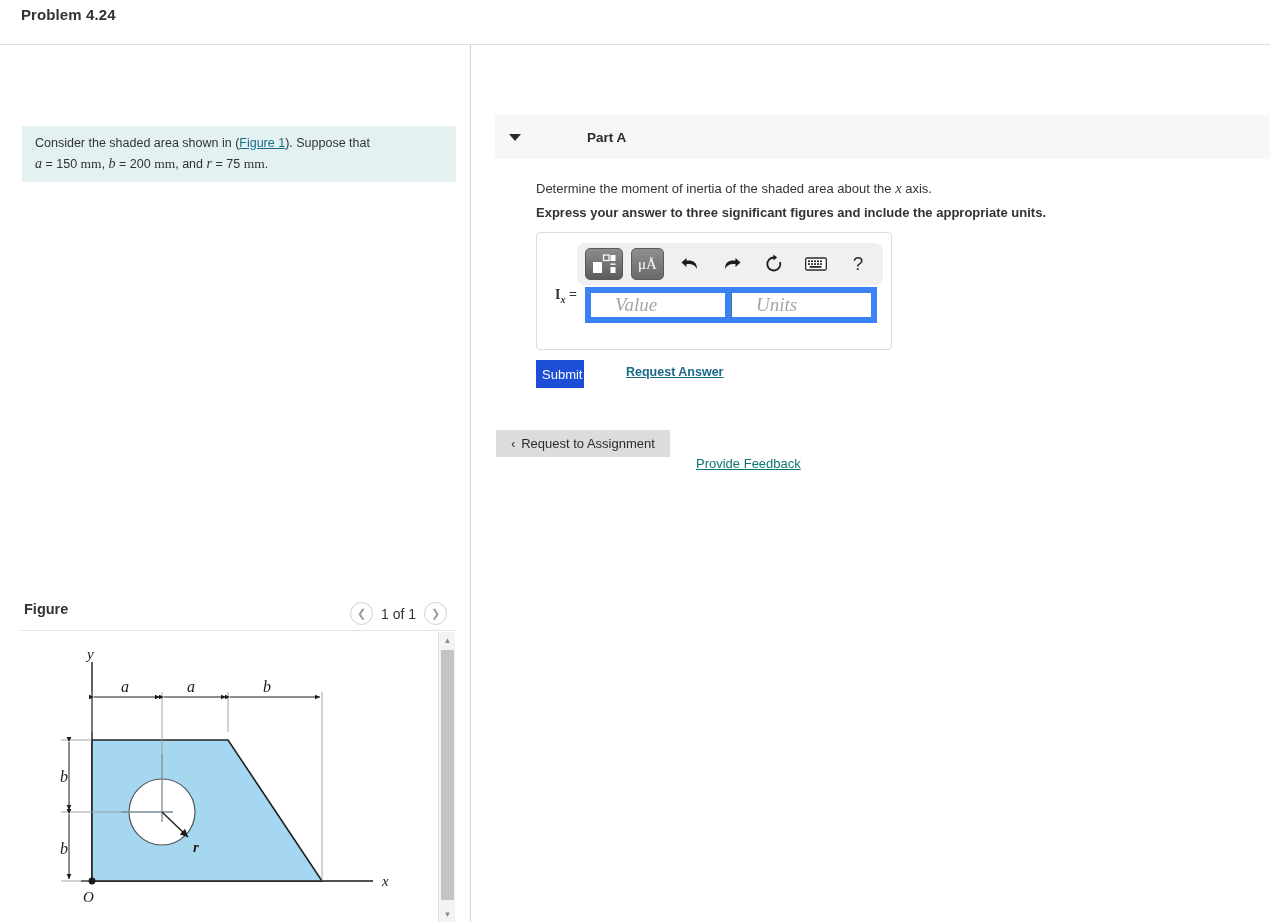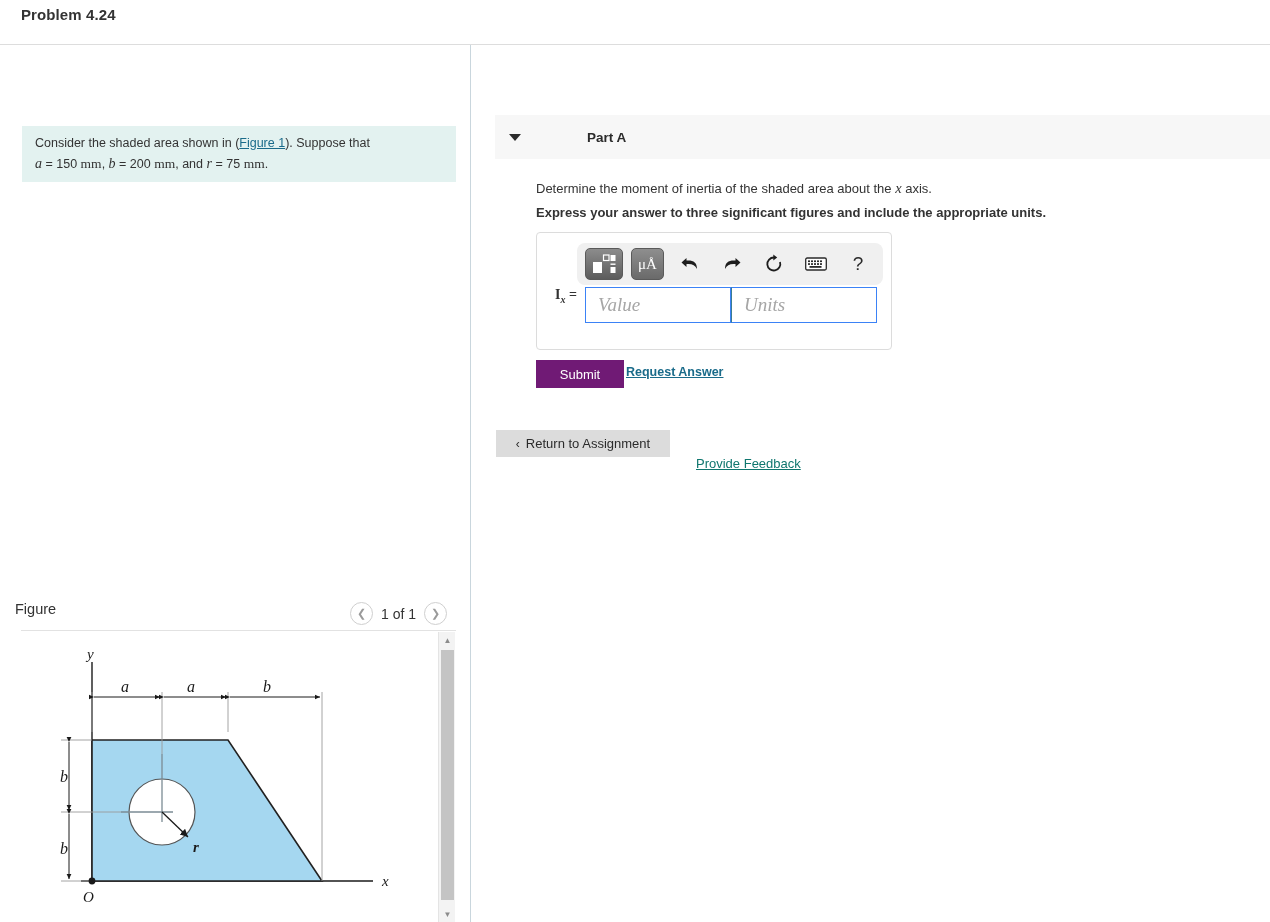--- a/index.html
+++ b/index.html
@@ -42,22 +42,22 @@
   .problem-text .var {
     font-family: "Liberation Serif", serif; font-style: italic; font-size: 14px;
   }
   .problem-text .unit {
     font-family: "Liberation Serif", serif; font-size: 13.5px;
   }
   .fig-link { color: #1a6b8a; text-decoration: underline; cursor: pointer; }
 
   
   .figure-title {
-    position: absolute; left: 15px; top: 601px;
-    font-size: 14.5px; font-weight: normal; color: #333;
+    position: absolute; left: 24px; top: 601px;
+    font-size: 14.5px; font-weight: bold; color: #333;
   }
   .fig-nav {
     position: absolute; left: 350px; top: 602px;
     display: flex; align-items: center; gap: 8px;
   }
   .nav-circle {
     width: 23px; height: 23px; border-radius: 50%;
     border: 1px solid #cfcfcf; background: #fff;
     display: flex; align-items: center; justify-content: center;
     color: #9a9a9a; font-size: 11px; cursor: pointer;
@@ -148,32 +148,32 @@
   .answer-row {
     position: absolute; left: 10px; top: 54px;
     display: flex; align-items: flex-start;
   }
   .ans-label {
     width: 38px; text-align: right; padding-right: 8px;
     font-family: "Liberation Serif", serif; font-size: 14px; font-weight: bold;
   }
   .ans-label sub { font-size: 10px; font-style: italic; }
   .ans-input {
-    height: 36px; border: 1px solid #3b82f6; background: #fff;
+    height: 36px; border: 6px solid #3b82f6; background: #fff;
     font-family: "Liberation Serif", serif; font-style: italic;
     font-size: 19px; color: #a6a6a6;
-    padding: 0 12px; outline: none;
+    padding: 0 24px; outline: none;
   }
   .ans-value { width: 146px; }
   .ans-units { width: 146px; border-left: 1px solid #3b7d93; }
   .ans-input::placeholder { color: #a6a6a6; opacity: 1; }
 
   .submit-btn {
-    position: absolute; left: 536px; top: 360px; width: 88px; height: 28px;
-    background: #701a75; color: #fff; border: none;
+    position: absolute; left: 536px; top: 360px; width: 48px; height: 28px;
+    background: #1d4ed8; color: #fff; border: none;
     font-family: "Liberation Sans", sans-serif; font-size: 13px;
     cursor: pointer;
   }
   .request-link {
     position: absolute; left: 626px; top: 365px;
     font-size: 12.5px; font-weight: bold; color: #1a6b8a;
     text-decoration: underline; cursor: pointer;
   }
   .return-btn {
     position: absolute; left: 496px; top: 430px; width: 174px; height: 27px;
@@ -356,17 +356,17 @@
       <input class="ans-input ans-value" type="text" placeholder="Value" style="">
       <input class="ans-input ans-units" type="text" placeholder="Units" style="">
     </div>
   </div>
 
   <button class="submit-btn">Submit</button>
   <div class="request-link">Request Answer</div>
 
   <button class="return-btn">
     <span class="chev">‹</span>
-    <span>Return to Assignment</span>
+    <span>Request to Assignment</span>
   </button>
   <div class="feedback-link">Provide Feedback</div>
 
 </div>
 
 </body></html>

